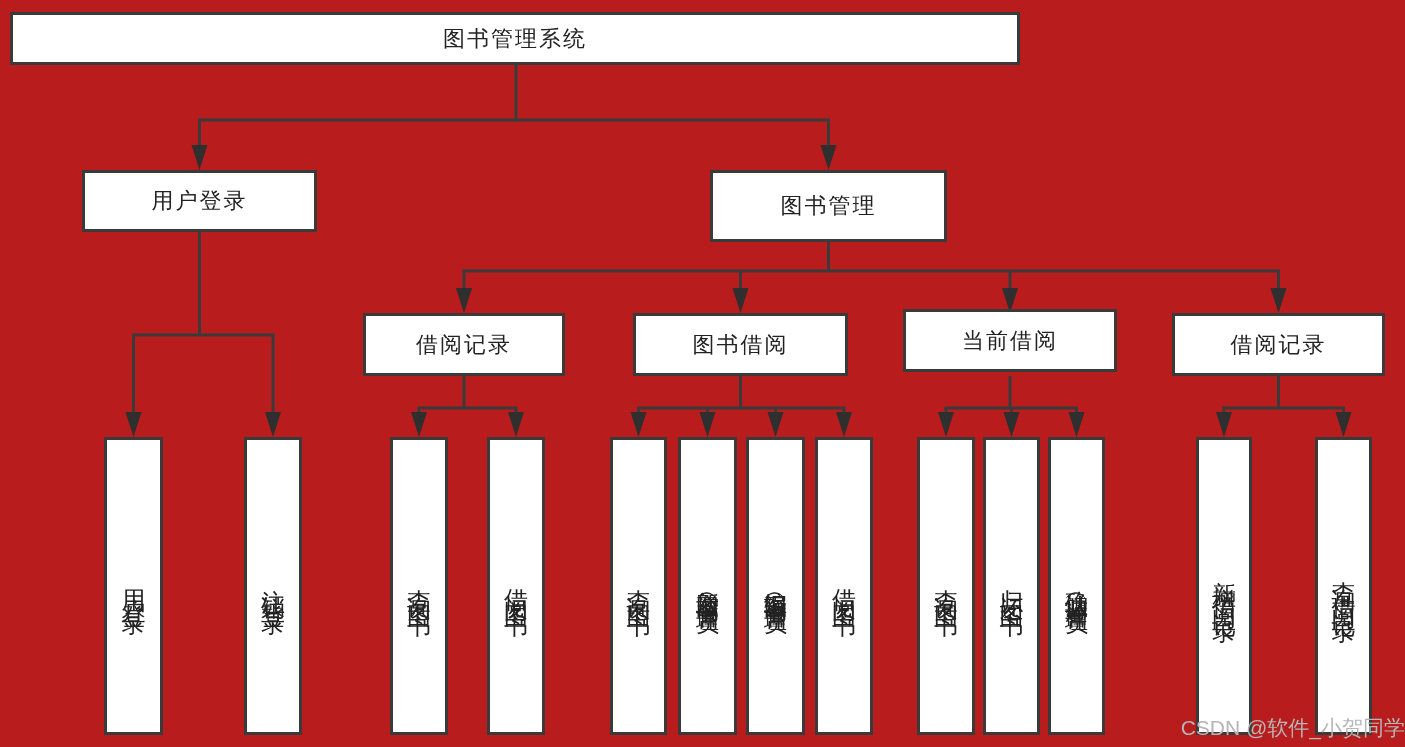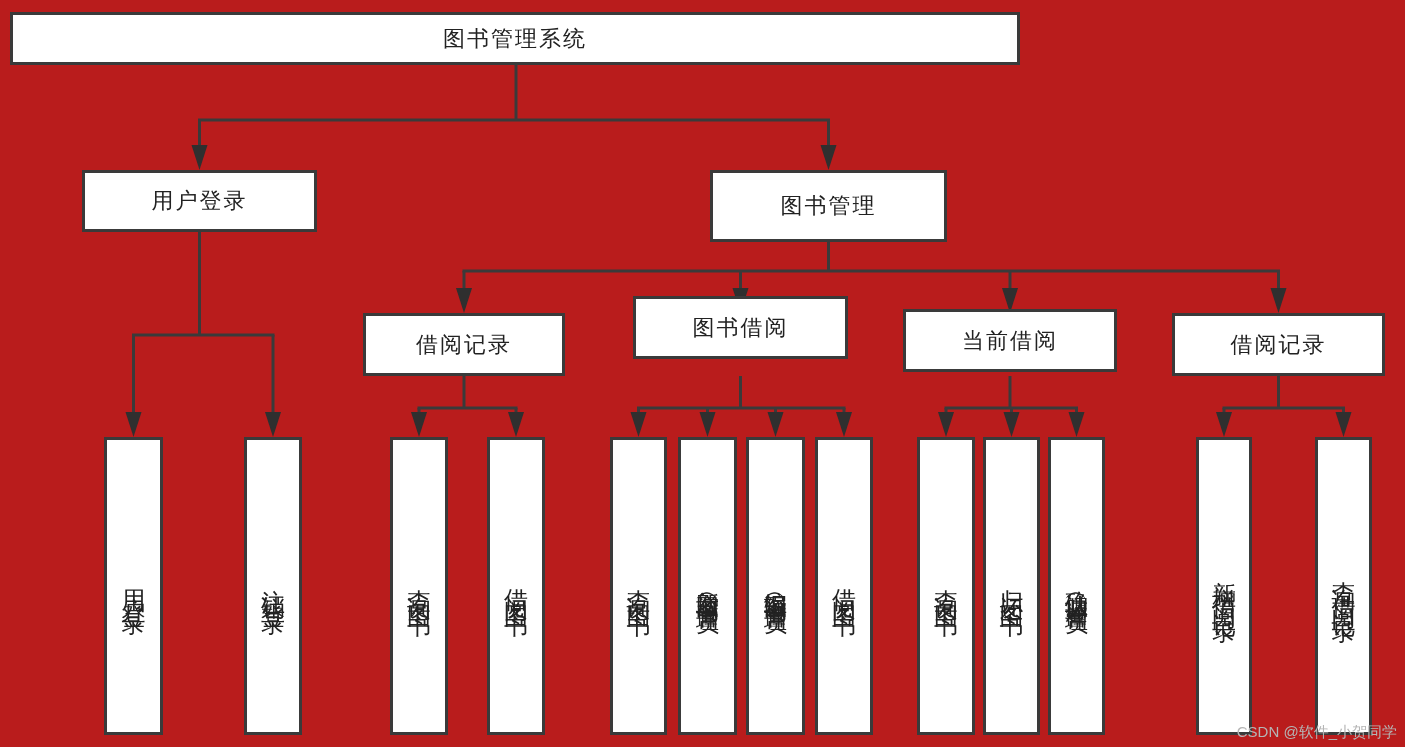--- a/index.html
+++ b/index.html
@@ -44,23 +44,23 @@
     font-size: 24px;
     letter-spacing: 8px;
     line-height: 1;
   }
   .node.leaf.long .lbl {
     font-size: 23px;
     letter-spacing: 3px;
   }
   .watermark {
     position: absolute;
-    right: 8px;
+    right: 0;
     bottom: 5px;
-    font-size: 15px;
+    font-size: 21px;
     color: #b5b5b5;
     z-index: 3;
     white-space: nowrap;
   }
 </style>
 </head>
 <body>
 
 <div class="canvas">
 
@@ -140,21 +140,21 @@
   <div class="node h" style="left:82px; top:170px; width:235px; height:62px;">
     <span class="lbl">用户登录</span>
   </div>
   <div class="node h" style="left:710px; top:170px; width:237px; height:72px;">
     <span class="lbl">图书管理</span>
   </div>
 
   <div class="node h" style="left:363px; top:313px; width:202px; height:63px;">
     <span class="lbl">借阅记录</span>
   </div>
-  <div class="node h" style="left:633px; top:296px; width:215px; height:63px;">
+  <div class="node h" style="left:633px; top:313px; width:215px; height:63px;">
     <span class="lbl">图书借阅</span>
   </div>
   <div class="node h" style="left:903px; top:309px; width:214px; height:63px;">
     <span class="lbl">当前借阅</span>
   </div>
   <div class="node h" style="left:1172px; top:313px; width:213px; height:63px;">
     <span class="lbl">借阅记录</span>
   </div>
 
   <div class="node leaf" style="left:104px; top:437px; width:59px; height:298px;">

